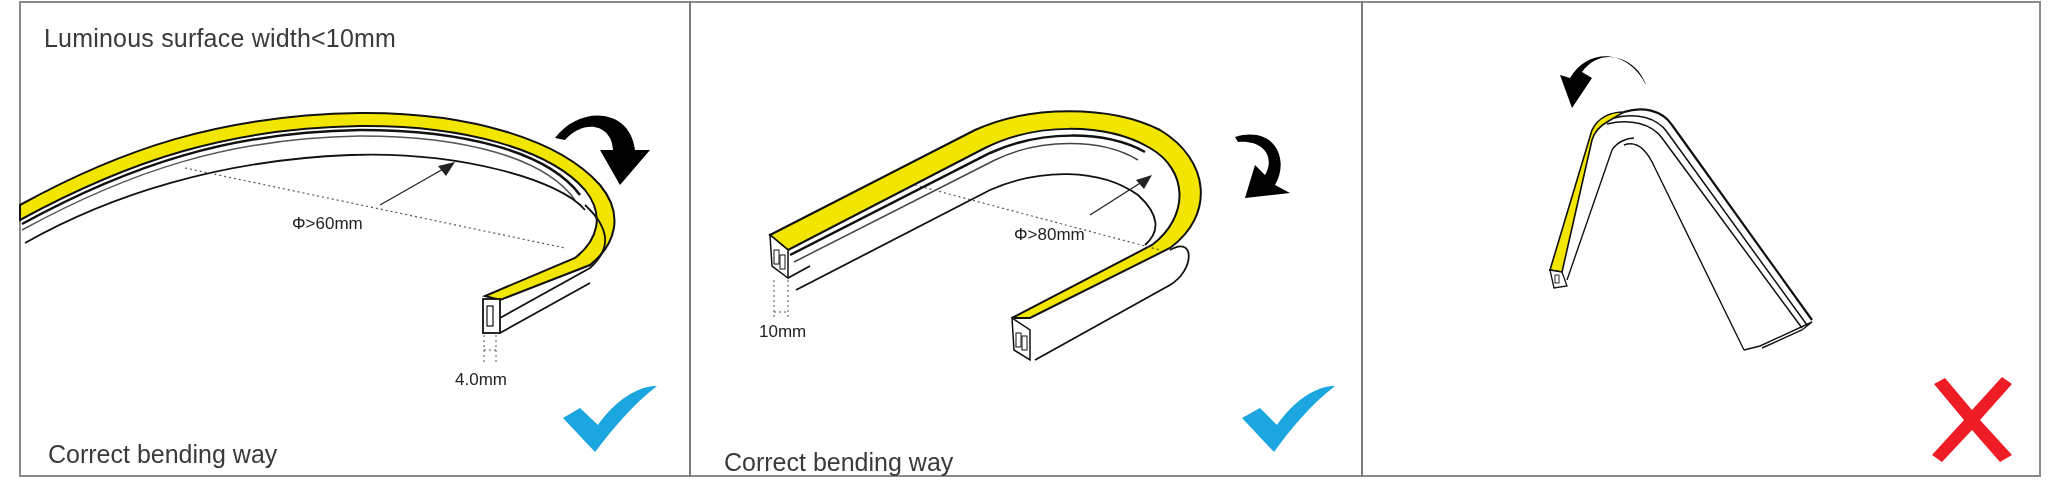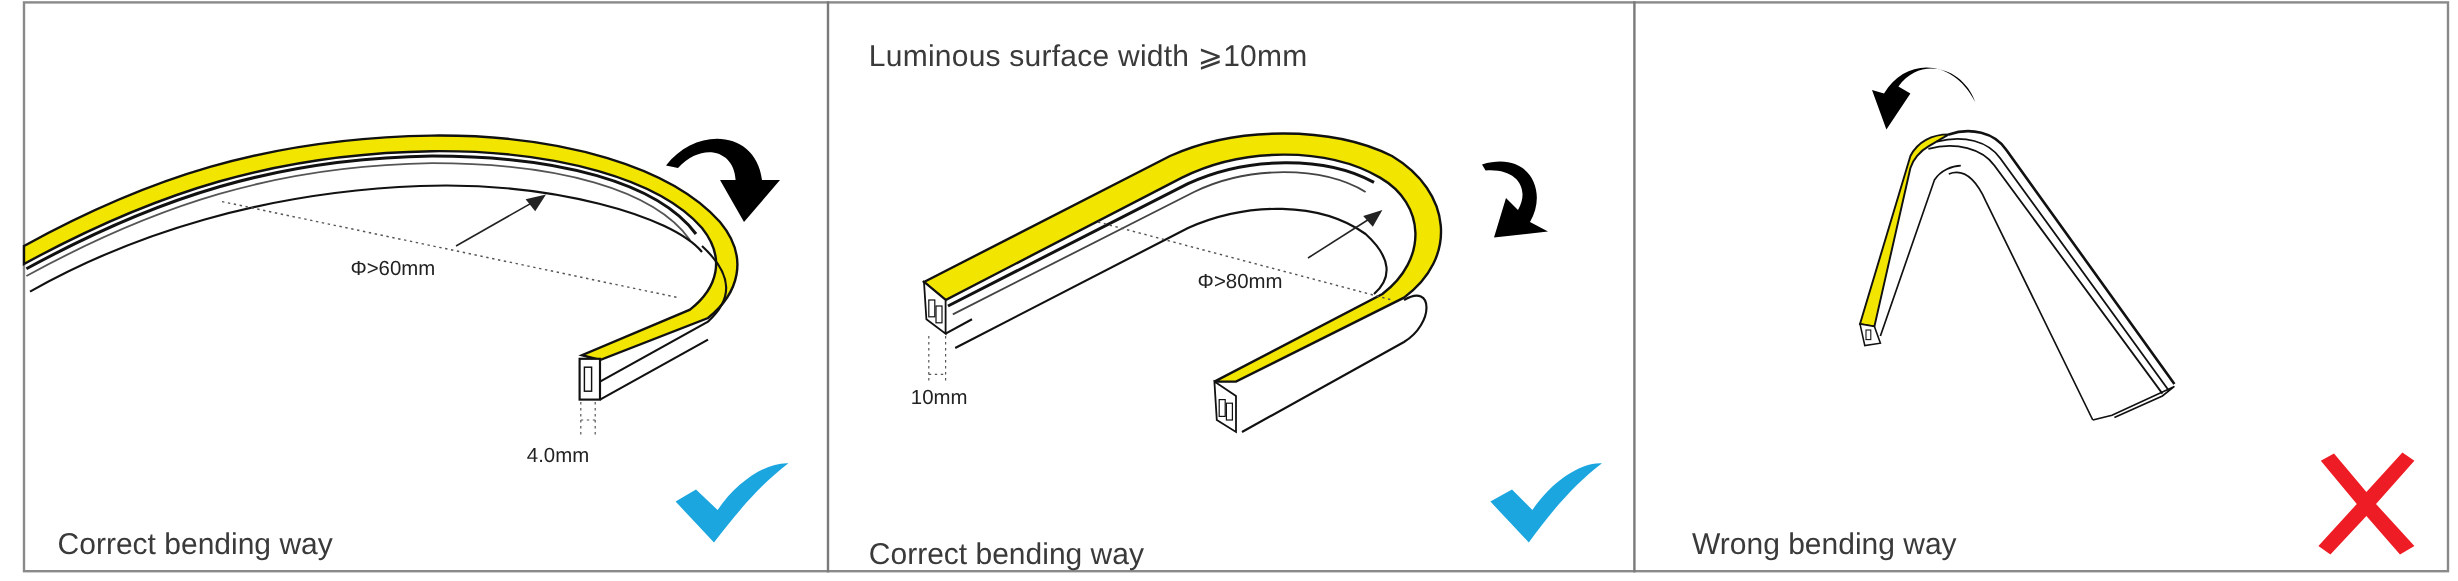--- a/index.html
+++ b/index.html
@@ -39,22 +39,23 @@
     <path d="M455,162 L438,166 L446,176 Z" fill="#222"></path>
 
     <line x1="484" y1="335" x2="484" y2="364" stroke="#555" stroke-dasharray="2,3"></line>
     <line x1="496" y1="335" x2="496" y2="364" stroke="#555" stroke-dasharray="2,3"></line>
     <line x1="484" y1="350" x2="496" y2="350" stroke="#555" stroke-dasharray="2,3"></line>
 
     <path d="M555,138 C580,105 630,108 635,150 L650,150 L620,185 L600,150 L613,150 C612,125 585,118 565,140 Z" fill="#000"></path>
 
     <path d="M563,418 L580,408 L598,425 C615,400 640,385 657,386 C632,405 612,430 595,452 Z" fill="#1BA6E0"></path>
   </svg>
+  <div class="title" style="left:44px;top:24px">Luminous surface width&lt;10mm</div>
   <div class="dim" style="left:292px;top:214px">Φ&gt;60mm</div>
-  <div class="dim" style="left:439px;top:370px">4.0mm</div>
+  <div class="dim" style="left:455px;top:370px">4.0mm</div>
   <div class="caption" style="left:48px;top:428px">Correct bending way</div>
 </div>
 
 <div class="panel" style="left:690px;width:672px">
   <svg class="art" width="672" height="484" viewBox="0 0 672 484">
 
     <path d="M80,235 L285,130 C340,105 420,105 470,130 C520,160 525,215 480,248 L340,318 L322,318 L462,245 C500,216 498,170 460,148 C415,122 345,123 295,148 L98,250 Z" fill="#F2E600" stroke="#111" stroke-width="2"></path>
     <path d="M100,255 L300,153 C350,130 415,130 455,152" fill="none" stroke="#111" stroke-width="2.5"></path>
     <path d="M104,262 L305,160 C350,138 412,138 448,160" fill="none" stroke="#444" stroke-width="1.5"></path>
     <path d="M106,290 L300,190 C350,168 410,168 448,195 C470,215 470,232 455,245" fill="none" stroke="#111" stroke-width="1.8"></path>
@@ -75,22 +76,21 @@
     <path d="M462,175 L446,180 L454,189 Z" fill="#222"></path>
 
     <line x1="84" y1="280" x2="84" y2="318" stroke="#555" stroke-dasharray="2,3"></line>
     <line x1="98" y1="280" x2="98" y2="318" stroke="#555" stroke-dasharray="2,3"></line>
     <line x1="84" y1="312" x2="98" y2="312" stroke="#555" stroke-dasharray="2,3"></line>
 
     <path d="M545,137 C585,125 600,160 585,185 L600,193 L555,198 L565,165 L575,175 C585,158 575,140 548,142 Z" fill="#000"></path>
 
     <path d="M552,418 L570,408 L587,425 C604,400 628,385 645,386 C620,405 600,430 584,452 Z" fill="#1BA6E0"></path>
   </svg>
-  <div class="title" style="left:34px;top:32px">Luminous surface width ⩾10mm</div>
-  <div class="dim" style="left:308px;top:225px">Φ&gt;80mm</div>
+  <div class="dim" style="left:324px;top:225px">Φ&gt;80mm</div>
   <div class="dim" style="left:69px;top:322px">10mm</div>
   <div class="caption" style="left:34px;top:436px">Correct bending way</div>
 </div>
 
 <div class="panel" style="left:1362px;width:686px">
   <svg class="art" width="686" height="484" viewBox="0 0 686 484">
 
     <path d="M188,270 L230,130 C236,118 248,112 262,112 L245,122 C238,126 232,133 230,140 L200,272 Z" fill="#F2E600" stroke="#111" stroke-width="1.6"></path>
 
     <path d="M262,112 C280,106 300,110 310,125 L450,320" fill="none" stroke="#111" stroke-width="2.2"></path>
@@ -101,14 +101,13 @@
     <path d="M262,145 C275,140 285,150 293,168 L382,350" fill="none" stroke="#111" stroke-width="1.4"></path>
 
     <path d="M188,270 L200,272 L205,286 L192,288 Z" fill="#fff" stroke="#111" stroke-width="1.3"></path>
     <rect x="193" y="275" width="4" height="8" fill="none" stroke="#111" stroke-width="0.9"></rect>
     <path d="M382,350 L398,346 L450,322 L440,330 L400,348" fill="none" stroke="#111" stroke-width="1.4"></path>
 
     <path d="M284,85 C275,58 240,45 220,72 L230,78 L210,108 L198,75 L208,78 C226,48 265,48 284,85 Z" fill="#000"></path>
 
     <path d="M572,384 L583,378 L610,410 L640,377 L650,384 L618,420 L650,455 L638,462 L610,430 L580,462 L570,455 L602,420 Z" fill="#EE1C24"></path>
   </svg>
-  <div class="caption" style="left:48px;top:428px">Wrong bending way</div>
 </div>
 
 </body></html>

